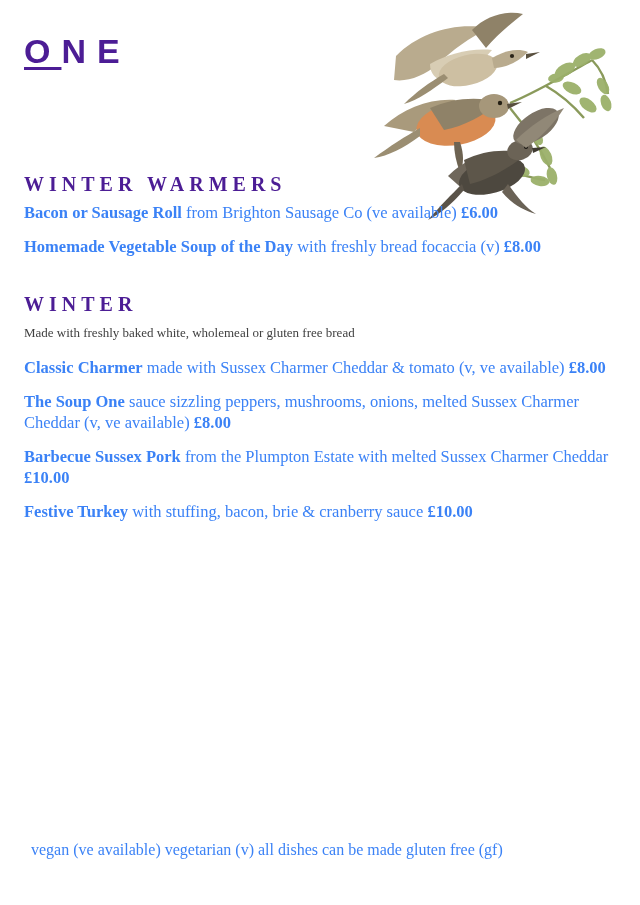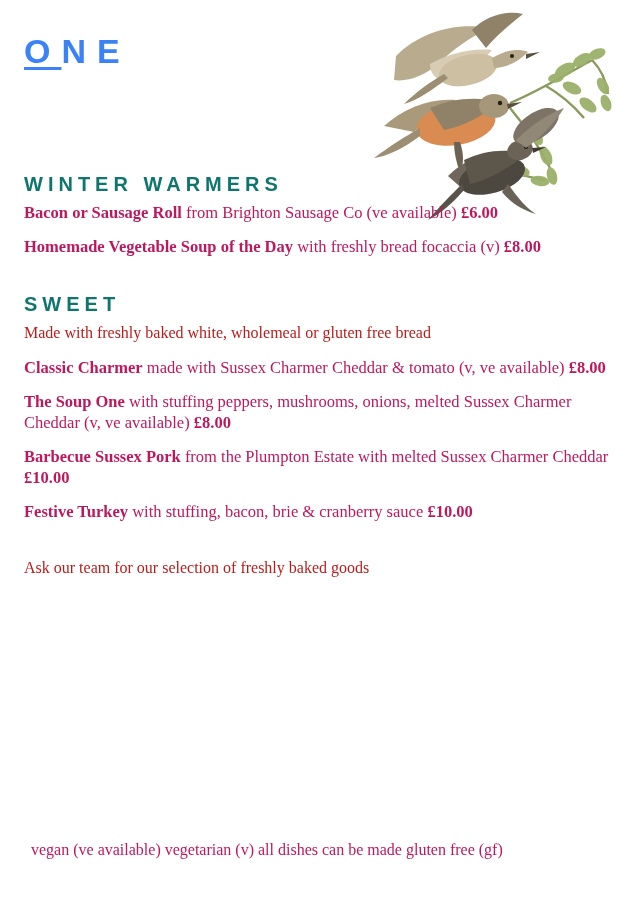--- a/index.html
+++ b/index.html
@@ -14,21 +14,21 @@
     font-family: "Liberation Serif", serif;
     color: #1d3b33;
     overflow: hidden;
   }
 
   
   .logo {
     position: absolute;
     left: 24px;
     top: 30px;
-    color: #3b82f6;
+    color: #4c1d95;
     font-family: "Liberation Sans", sans-serif;
     font-weight: bold;
   }
   .logo-line {
     font-size: 34px;
     letter-spacing: 11px;
     line-height: 42px;
     white-space: nowrap;
   }
   .logo-line .under {
@@ -47,54 +47,54 @@
 
   
   .menu {
     position: absolute;
     left: 24px;
     top: 172px;
     width: 592px;
   }
   .section { margin-bottom: 6px; }
   .section-title {
-    font-family: Liberation Sans, sans-serif;
+    font-family: Liberation Serif, serif;
     font-weight: bold;
     font-size: 20px;
     letter-spacing: 5px;
-    color: #0f766e;
+    color: #4c1d95;
     margin: 0 0 6px 0;
     line-height: 24px;
   }
   .section-sub {
-    font-size: 16px;
+    font-size: 13px;
     line-height: 21px;
     margin: 0 0 4px 0;
-    color: #b91c1c;
+    color: #404040;
   }
   .item {
     font-size: 16.5px;
     line-height: 21px;
     margin: 0 0 13px 0;
-    color: #be185d;
+    color: #3b82f6;
   }
   .item .nm { font-weight: bold; }
   .item .pr { font-weight: bold; }
 
   .gap-lg { height: 22px; }
   .gap-md { height: 10px; }
 
   
   .footnote {
     position: absolute;
     left: 31px;
     top: 840px;
     font-size: 16px;
     line-height: 20px;
-    color: #be185d;
+    color: #3b82f6;
     text-align: center;
   }
 </style>
 </head>
 <body>
 
 <div class="logo">
   <div class="logo-line"><span class="under">O</span><span>NE</span></div>
 </div>
 
@@ -169,30 +169,29 @@
 
   <div class="section">
     <h2 class="section-title">WINTER WARMERS</h2>
     <p class="item"><span class="nm">Bacon or Sausage Roll</span><span class="ds"> from Brighton Sausage Co (ve available) </span><span class="pr">£6.00</span></p>
     <p class="item"><span class="nm">Homemade Vegetable Soup of the Day</span><span class="ds"> with freshly bread focaccia (v) </span><span class="pr">£8.00</span></p>
   </div>
 
   <div class="gap-lg"></div>
 
   <div class="section">
-    <h2 class="section-title">SWEET</h2>
+    <h2 class="section-title">WINTER</h2>
     <p class="section-sub">Made with freshly baked white, wholemeal or gluten free bread</p>
     <div class="gap-md"></div>
     <p class="item"><span class="nm">Classic Charmer</span><span class="ds"> made with Sussex Charmer Cheddar &amp; tomato (v, ve available) </span><span class="pr">£8.00</span></p>
-    <p class="item"><span class="nm">The Soup One</span><span class="ds"> with stuffing peppers, mushrooms, onions, melted Sussex Charmer Cheddar (v, ve available) </span><span class="pr">£8.00</span></p>
+    <p class="item"><span class="nm">The Soup One</span><span class="ds"> sauce sizzling peppers, mushrooms, onions, melted Sussex Charmer Cheddar (v, ve available) </span><span class="pr">£8.00</span></p>
     <p class="item"><span class="nm">Barbecue Sussex Pork</span><span class="ds"> from the Plumpton Estate with melted Sussex Charmer Cheddar </span><span class="pr">£10.00</span></p>
     <p class="item"><span class="nm">Festive Turkey</span><span class="ds"> with stuffing, bacon, brie &amp; cranberry sauce </span><span class="pr">£10.00</span></p>
   </div>
 
   <div class="gap-lg"></div>
 
   <div class="section">
-    <p class="section-sub">Ask our team for our selection of freshly baked goods</p>
   </div>
 
 </div>
 
 <div class="footnote">vegan (ve available) vegetarian (v) all dishes can be made gluten free (gf)</div>
 
 </body></html>

